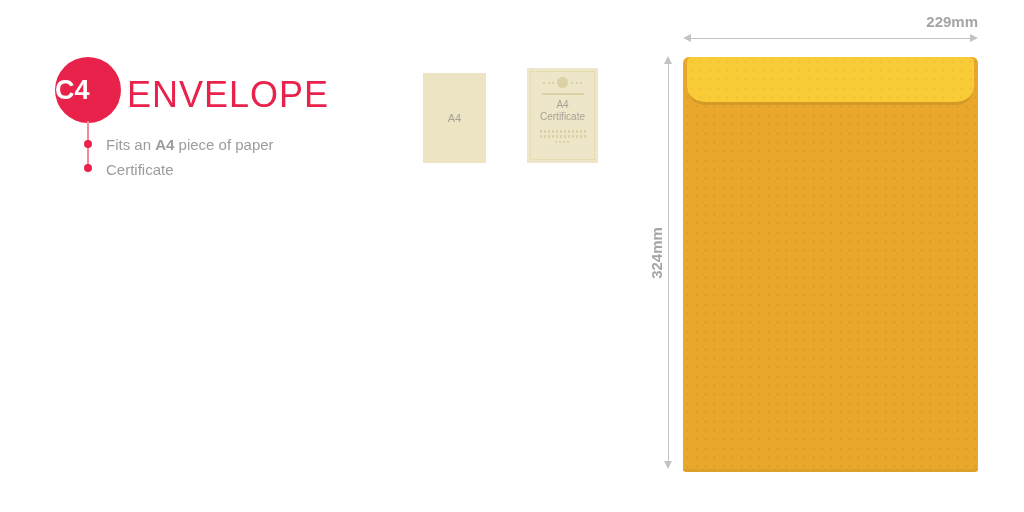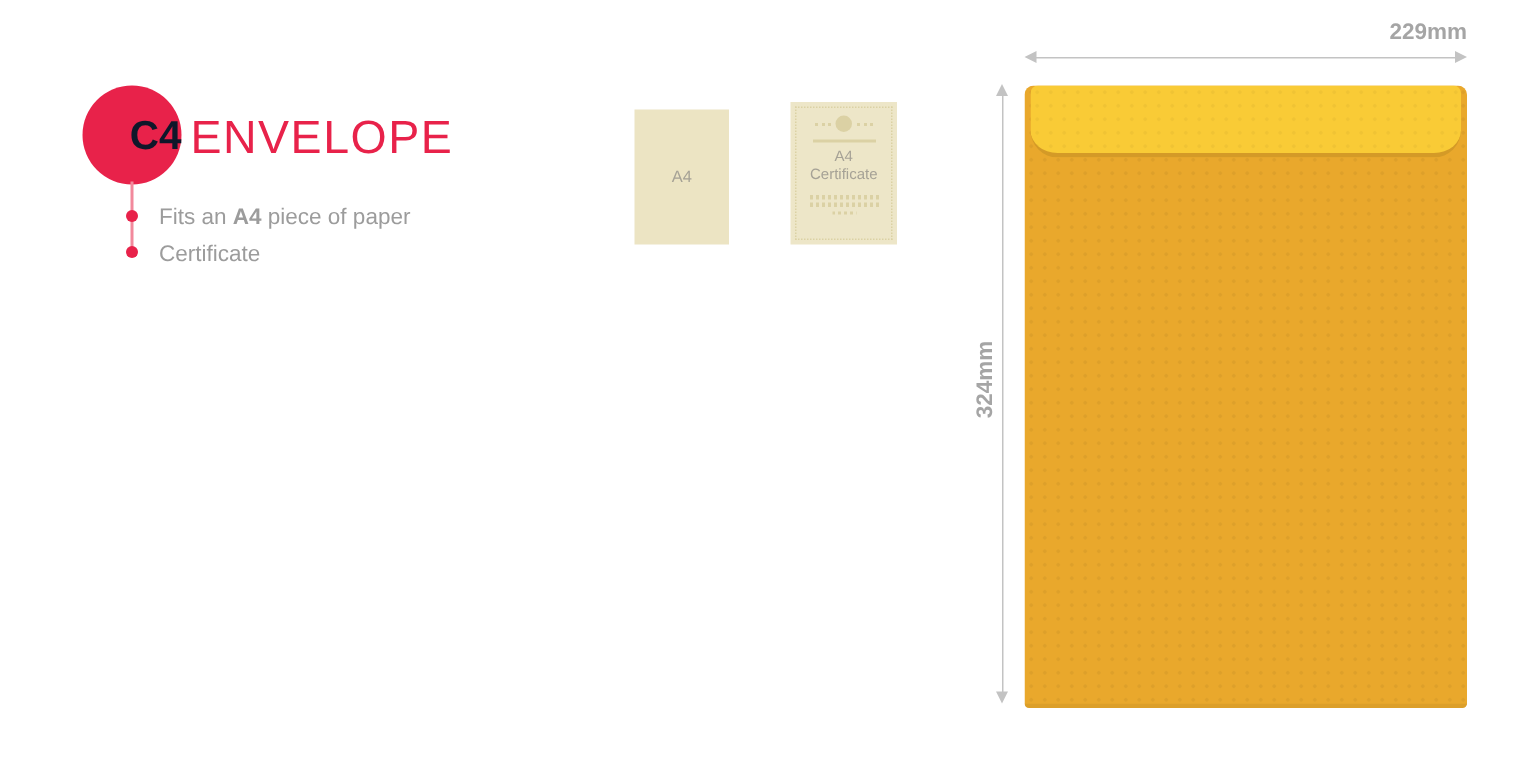--- a/index.html
+++ b/index.html
@@ -8,26 +8,26 @@
     width:1024px;height:512px;
     background:#ffffff;
     font-family:"Liberation Sans",sans-serif;
     overflow:hidden;
   }
   
   .badge{
     position:absolute;left:55px;top:57px;
     width:66px;height:66px;border-radius:50%;
     background:var(--accent_red);
-    display:flex;align-items:center;justify-content:flex-end;
-    color:#0f172a;font-size:27px;font-weight:bold;
+    display:flex;align-items:center;justify-content:flex-start;
+    color:#ffffff;font-size:27px;font-weight:bold;
   }
   .title{
     position:absolute;left:127px;top:74px;
-    font-size:31px;letter-spacing:1px;
+    font-size:36px;letter-spacing:1px;
     color:var(--accent_red);
     font-weight:400;
   }
   .connector{
     position:absolute;left:87px;top:121px;
     width:2px;height:46px;
     background:var(--accent_red_light);
   }
   .feature-dot{
     position:absolute;width:8px;height:8px;border-radius:50%;

